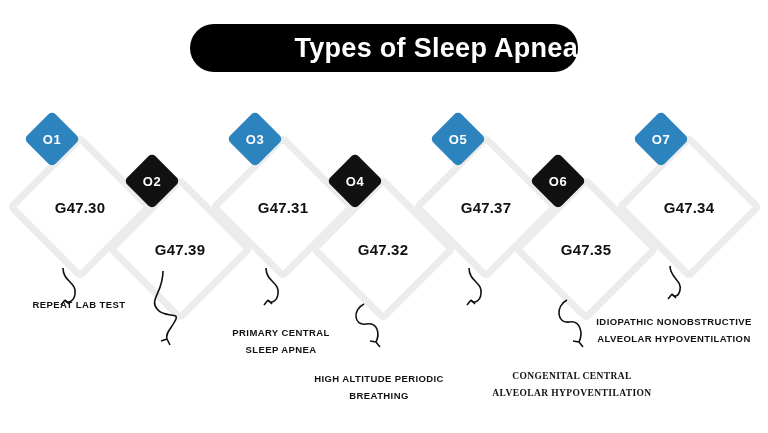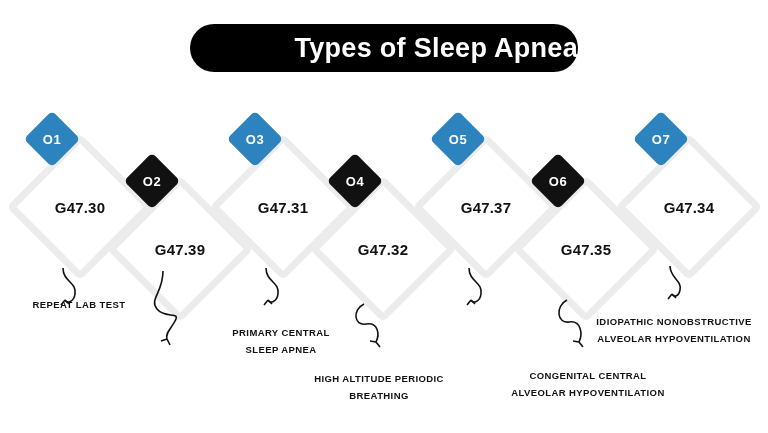--- a/index.html
+++ b/index.html
@@ -172,21 +172,21 @@
   <div class="card" style="left:534px; top:197px;">
     <span class="code">G47.35</span>
   </div>
   <div class="badge dark" style="left:538px; top:161px;">
     <span class="bnum">O6</span>
   </div>
   <svg class="squiggle" style="left:551px; top:298px;" width="56" height="60" viewBox="0 0 56 60">
     <path d="M16 2 C4 8, 6 26, 18 24 C30 22, 32 36, 28 44" fill="none" stroke="#111111" stroke-width="1.6"></path>
     <path d="M28 44 L22 43 M28 44 L32 49" fill="none" stroke="#111111" stroke-width="1.6"></path>
   </svg>
-  <div class="label" style="left:500px; top:368px; width:176px; white-space:pre-line;"><span>CONGENITAL CENTRAL
+  <div class="label" style="left:484px; top:368px; width:176px; white-space:pre-line;font-family:Liberation Serif, serif;"><span>CONGENITAL CENTRAL
 ALVEOLAR HYPOVENTILATION</span></div>
 
   <div class="card" style="left:637px; top:155px;">
     <span class="code">G47.34</span>
   </div>
   <div class="badge blue" style="left:641px; top:119px;">
     <span class="bnum">O7</span>
   </div>
   <svg class="squiggle" style="left:662px; top:266px;" width="40" height="40" viewBox="0 0 40 40">
     <path d="M8 0 C8 12, 20 14, 18 24 C17 30, 12 32, 10 28" fill="none" stroke="#111111" stroke-width="1.6"></path>

